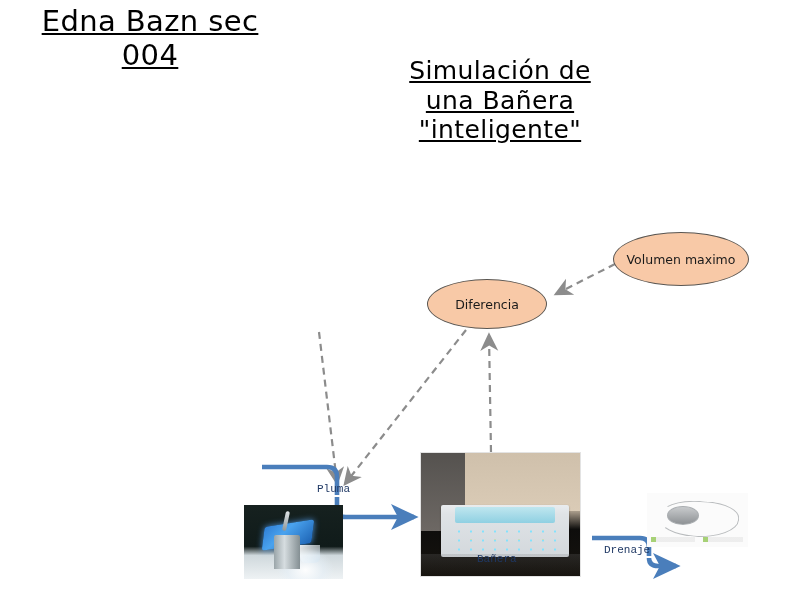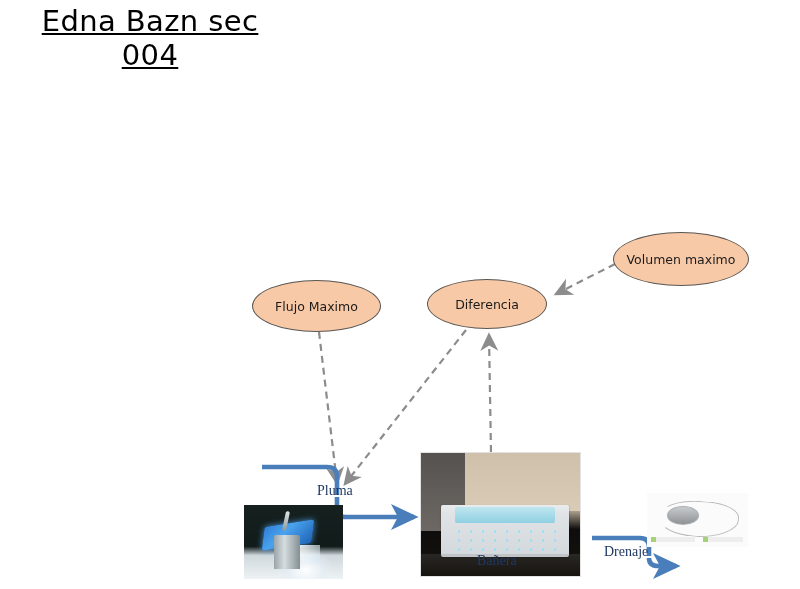--- a/index.html
+++ b/index.html
@@ -211,36 +211,39 @@
     position: absolute;
     left: 4px; bottom: 5px; width: 92px; height: 5px;
     background: linear-gradient(to right, #8bc34a 0 5px, #e9e9e9 5px 44px, #fbfbfb 44px 52px, #8bc34a 52px 57px, #e9e9e9 57px 92px);
     opacity: 0.75;
   }
 
   
   .photo-label {
     position: absolute;
     color: #1f3864;
-    font-size: 14px;
-    font-family: Liberation Serif, serif;
+    font-size: 11px;
+    font-family: Liberation Mono, monospace;
     white-space: nowrap;
   }
   #label-pluma   { left: 317px; top: 483px; }
   #label-banera  { left: 477px; top: 505px; margin-top: 48px; }
   #label-drenaje { left: 604px; top: 544px; }
 </style>
 </head>
 <body>
 
 <div id="slide">
 
   <div class="heading" id="author-title"><span class="ul">Edna Bazn sec
 004</span></div>
 
+  <div class="heading" id="main-title"><span class="ul">Simulación de
+una Bañera
+"inteligente"</span></div>
 
   <svg id="connectors" viewBox="0 0 800 589" width="800" height="589">
     <defs>
       <marker id="arrow-dash" markerWidth="9" markerHeight="9" refX="7.2" refY="4.5" orient="auto" markerUnits="strokeWidth">
         <path d="M0,0.4 L8.4,4.5 L0,8.6 L2.4,4.5 Z" fill="#8c8c8c"></path>
       </marker>
       <marker id="arrow-blue" markerWidth="6.2" markerHeight="6.2" refX="5" refY="3.1" orient="auto" markerUnits="strokeWidth">
         <path d="M0,0.3 L6,3.1 L0,5.9 L1.5,3.1 Z" fill="#4A7EBB"></path>
       </marker>
     </defs>
@@ -255,23 +258,20 @@
 
     <path d="M 262,467 L 327,467 Q 337,467 337,477 L 337,495" fill="none" stroke="#4A7EBB" stroke-width="4.6" stroke-linecap="butt"></path>
 
     <path d="M 337,497 L 337,510 Q 337,517 346,517 L 414,517" fill="none" stroke="#4A7EBB" stroke-width="4.6" stroke-linecap="butt" marker-end="url(#arrow-blue)"></path>
 
     <path d="M 592,538 L 640,538 Q 649,538 649,547 L 649,556" fill="none" stroke="#4A7EBB" stroke-width="4.6" stroke-linecap="butt"></path>
 
     <path d="M 649,558 Q 649,566 658,566 L 676,566" fill="none" stroke="#4A7EBB" stroke-width="4.6" stroke-linecap="butt" marker-end="url(#arrow-blue)"></path>
   </svg>
 
-  <div class="node" id="node-flujo-maximo">
-    <span>Flujo Maximo</span>
-  </div>
 
   <div class="node" id="node-volumen-maximo">
     <span>Volumen maximo</span>
   </div>
 
   <div class="node" id="node-diferencia">
     <span>Diferencia</span>
   </div>
 
   <div class="photo" id="photo-pluma">

